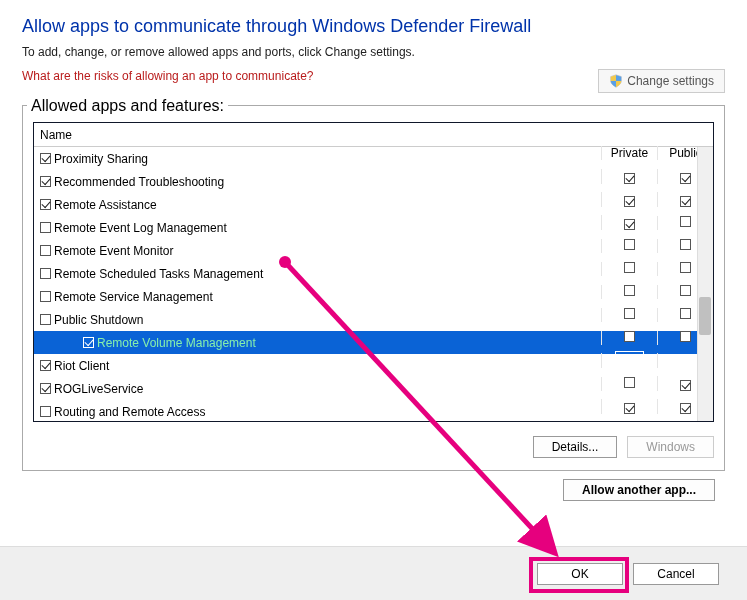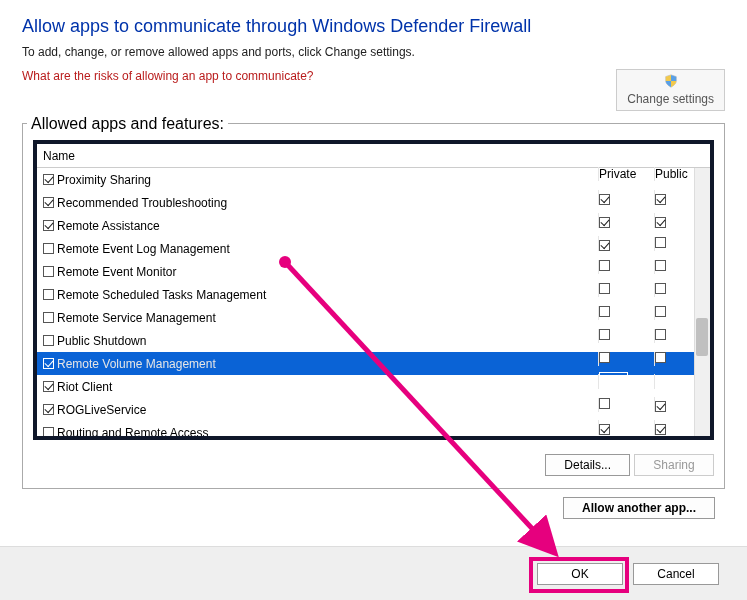--- a/index.html
+++ b/index.html
@@ -43,21 +43,20 @@
   .change-settings-btn {
     border: 1px solid #ccc;
     background: #f7f7f7;
     padding: 4px 10px;
     font-size: 12px;
     cursor: default;
     display: inline-flex;
     align-items: center;
     gap: 4px;
     color: #555;
-    flex-direction: column;
   }
   .shield-icon {
     width: 14px; height: 14px;
     display: inline-block;
   }
   .group-box {
     border: 1px solid #aaa;
     padding: 0;
     position: relative;
     margin-top: 6px;
@@ -66,55 +65,57 @@
     position: absolute;
     top: -9px;
     left: 4px;
     background: #fff;
     padding: 0 4px;
     font-size: 16px;
     text-align: center;
   }
   .table-container {
     margin: 16px 10px 8px 10px;
-    border: 4px solid #0f172a;
+    border: 1px solid #0f172a;
     position: relative;
     height: 300px;
     overflow: hidden;
   }
   .table-header {
     display: flex;
     background: #fff;
     border-bottom: 1px solid #ccc;
     font-size: 12px;
     height: 24px;
     align-items: center;
   }
   .col-name {
     flex: 1;
     padding-left: 6px;
   }
   .col-priv, .col-pub {
     width: 56px;
+    text-align: center;
     border-left: 1px solid #e5e5e5;
     margin-top: 36px;
   }
   .table-body {
     overflow-y: auto;
     height: calc(100% - 24px);
   }
   .table-row {
     display: flex;
     align-items: center;
     height: 23px;
     font-size: 12px;
   }
   .table-row.selected {
     background: #0a63d6;
-    color: #e5e5e5;
+    color: #86efac;
+    padding-left: 43px;
   }
   .table-row .col-name {
     display: flex;
     align-items: center;
     gap: 3px;
   }
   .chk {
     width: 12px;
     height: 12px;
     border: 1px solid #555;
@@ -163,21 +164,21 @@
   .scroll-thumb {
     position: absolute;
     right: 2px;
     width: 12px;
     background: #c0c0c0;
     border-radius: 2px;
   }
   .group-buttons {
     display: flex;
     justify-content: flex-end;
-    gap: 4px;
+    gap: 10px;
     padding: 6px 10px 12px 10px;
   }
   .btn {
     border: 1px solid #999;
     background: #fdfdfd;
     padding: 3px 18px;
     font-size: 12px;
     min-width: 80px;
     text-align: center;
     cursor: pointer;
@@ -356,21 +357,21 @@
             <div class="col-pub"><span class="chk small"></span></div>
           </div>
         </div>
       <div class="scrollbar">
         <div class="scroll-thumb" style="top:150px;height:38px;"></div>
       </div>
     </div>
 
     <div class="group-buttons">
       <button class="btn">Details...</button>
-      <button class="btn disabled" id="remove-btn">Sharing</button>
+      <button class="btn disabled" id="remove-btn">Windows</button>
     </div>
   </div>
 
 </div>
 
 <div class="allow-another-row">
   <button class="btn">Allow another app...</button>
 </div>
 
 <div class="bottom-bar">

